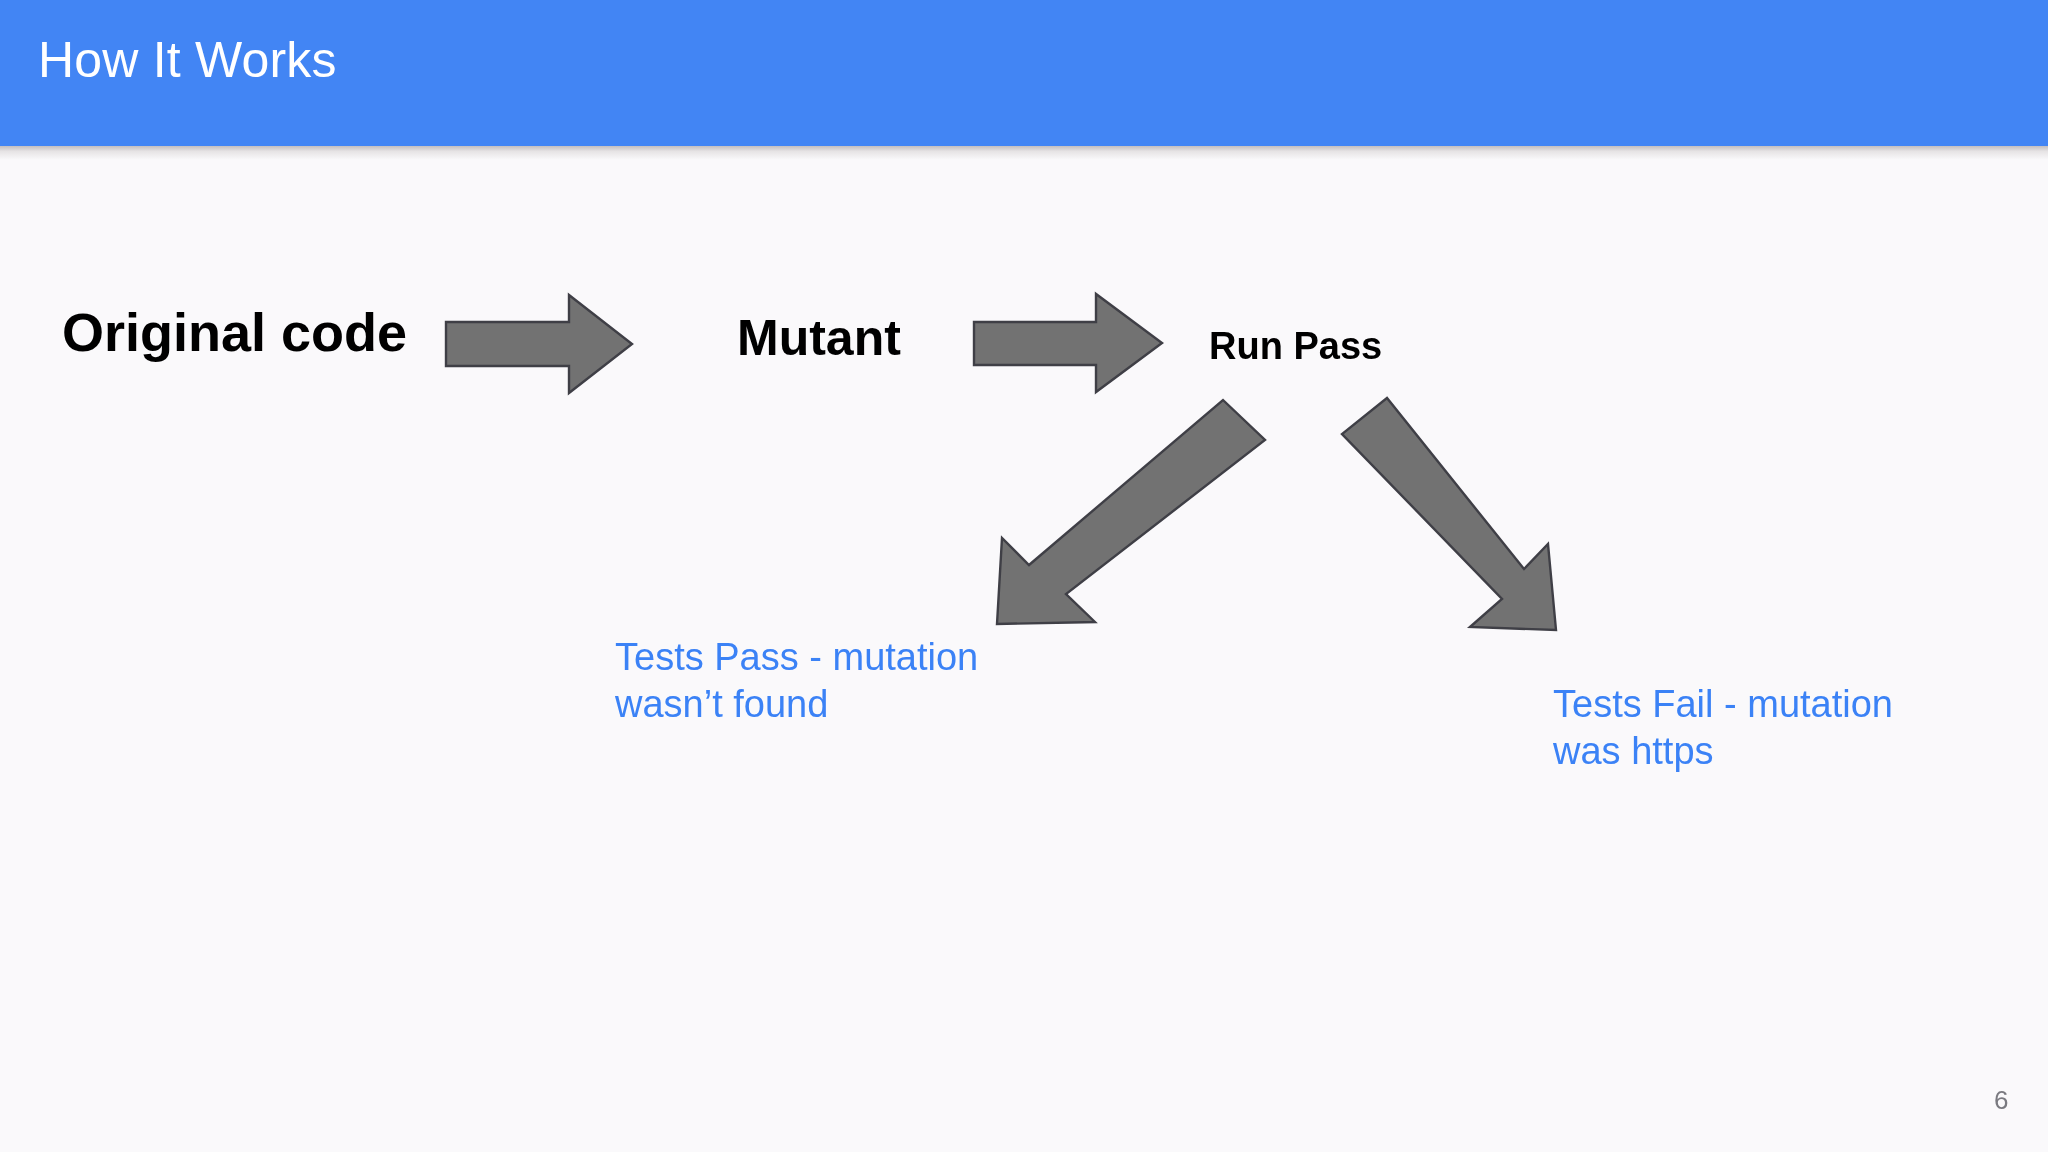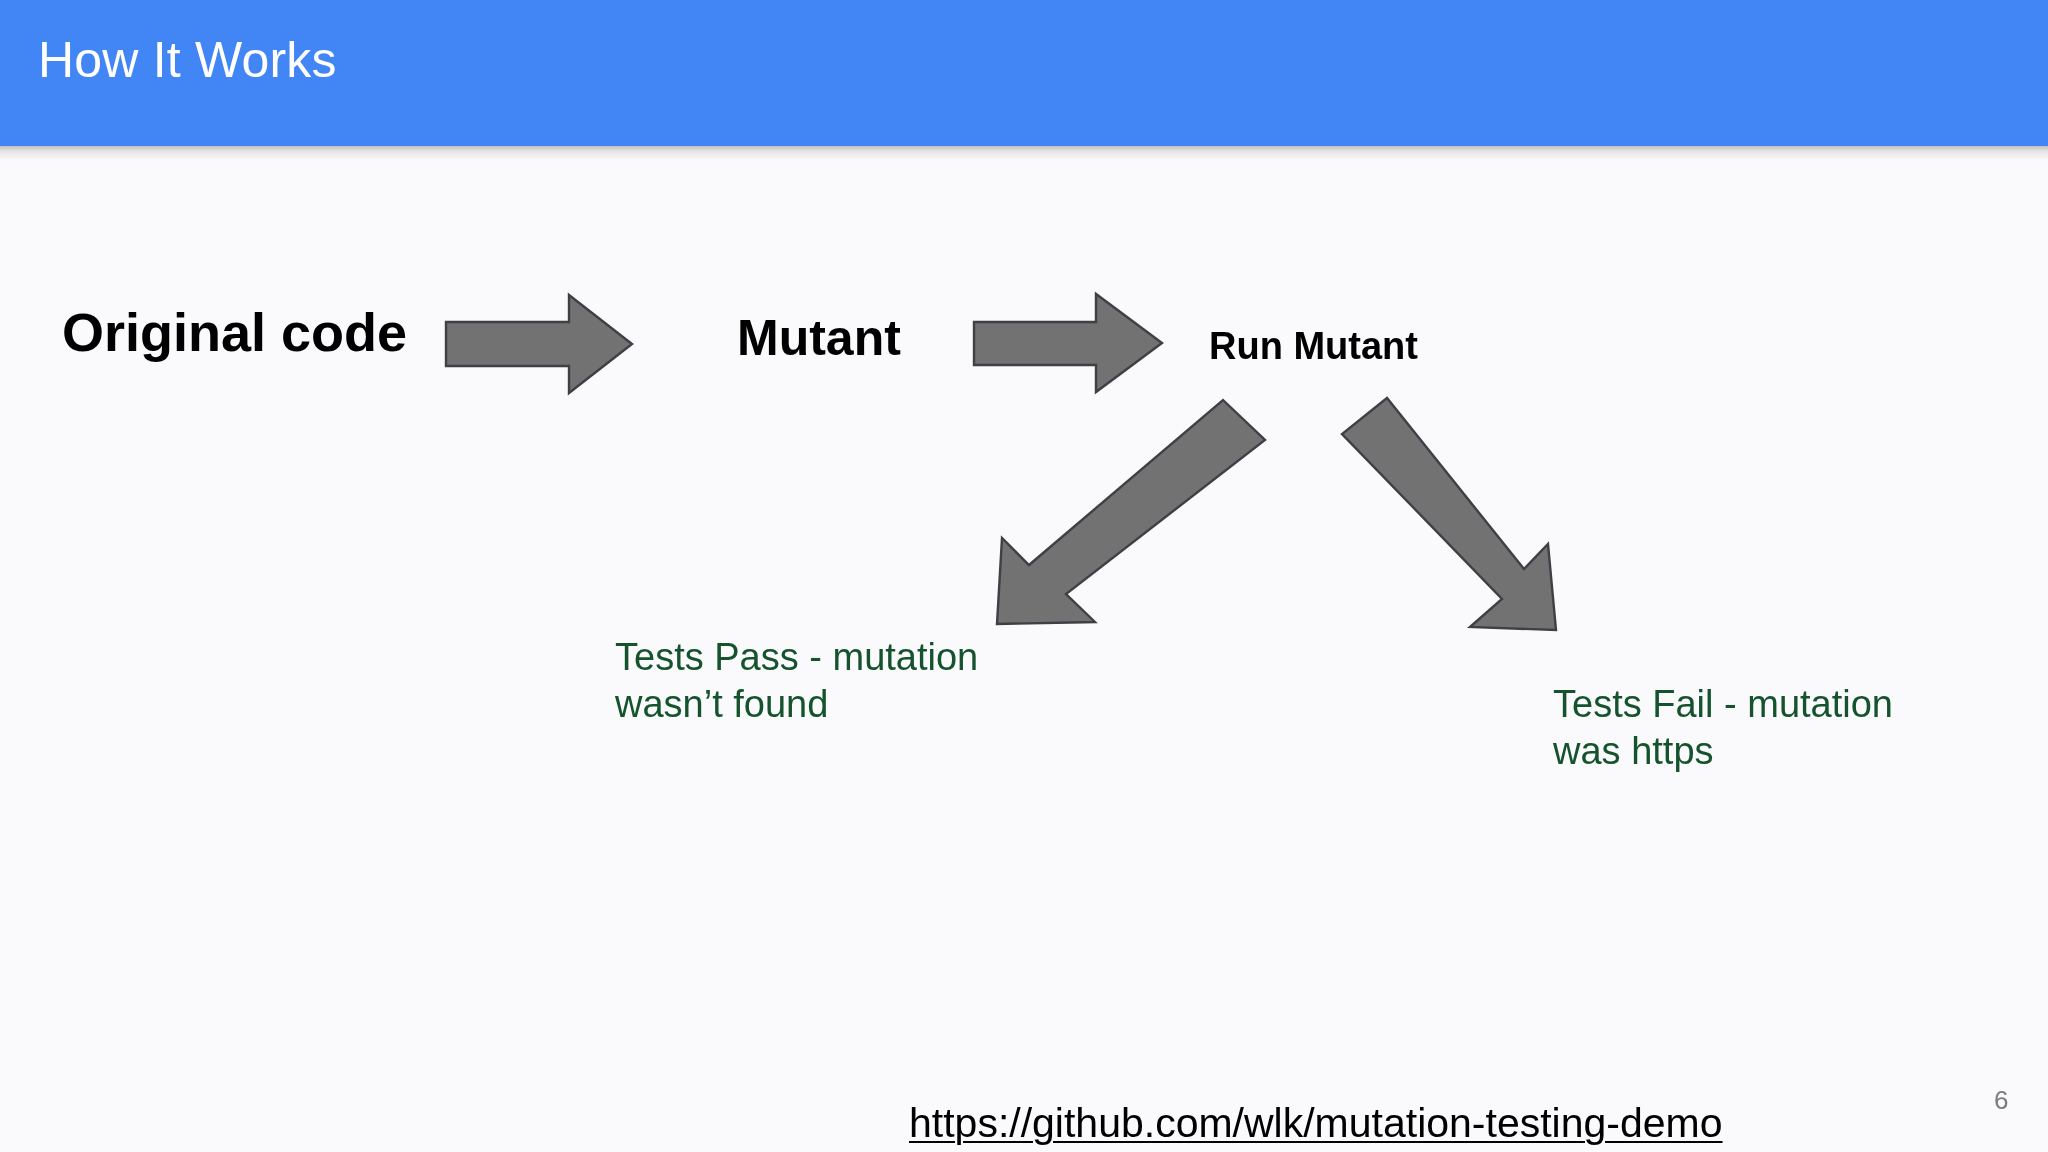--- a/index.html
+++ b/index.html
@@ -72,21 +72,21 @@
   }
   .label-runtests {
     left: 1209px;
     top: 323px;
     font-size: 38px;
     line-height: 46px;
   }
 
   .outcome-label {
     position: absolute;
-    color: #14532d;
+    color: #3b82f6;
     font-size: 38px;
     line-height: 47px;
     font-weight: 400;
     white-space: pre;
   }
   .label-pass {
     left: 615px;
     top: 634px;
   }
   .label-fail {
@@ -148,32 +148,31 @@
   <svg class="arrow-svg arrow-h1" width="190" height="104" viewBox="0 0 190 104">
     <polygon class="arrow-shape" points="2,30 125,30 125,3 188,52 125,101 125,74 2,74"></polygon>
   </svg>
 
   <div class="node-label label-mutant">Mutant</div>
 
   <svg class="arrow-svg arrow-h2" width="192" height="106" viewBox="0 0 192 106">
     <polygon class="arrow-shape" points="2,32 124,32 124,4 190,53 124,102 124,75 2,75"></polygon>
   </svg>
 
-  <div class="node-label label-runtests">Run Mutant</div>
+  <div class="node-label label-runtests">Run Pass</div>
 
   <svg class="arrow-svg arrow-dl" width="288" height="234" viewBox="0 0 288 234">
     <polygon class="arrow-shape" points="243,4 285,44 86,198 115,226 17,228 22,142 49,169"></polygon>
   </svg>
 
   <svg class="arrow-svg arrow-dr" width="224" height="240" viewBox="0 0 224 240">
     <polygon class="arrow-shape" points="52,4 7,40 167,205 135,233 221,236 213,150 189,175"></polygon>
   </svg>
 
   <div class="outcome-label label-pass">Tests Pass - mutation
 wasn’t found</div>
 
   <div class="outcome-label label-fail">Tests Fail - mutation
 was https</div>
 
-  <div class="footer-link">https://github.com/wlk/mutation-testing-demo</div>
   <div class="slide-number">6</div>
 
 </div>
 
 </body></html>

